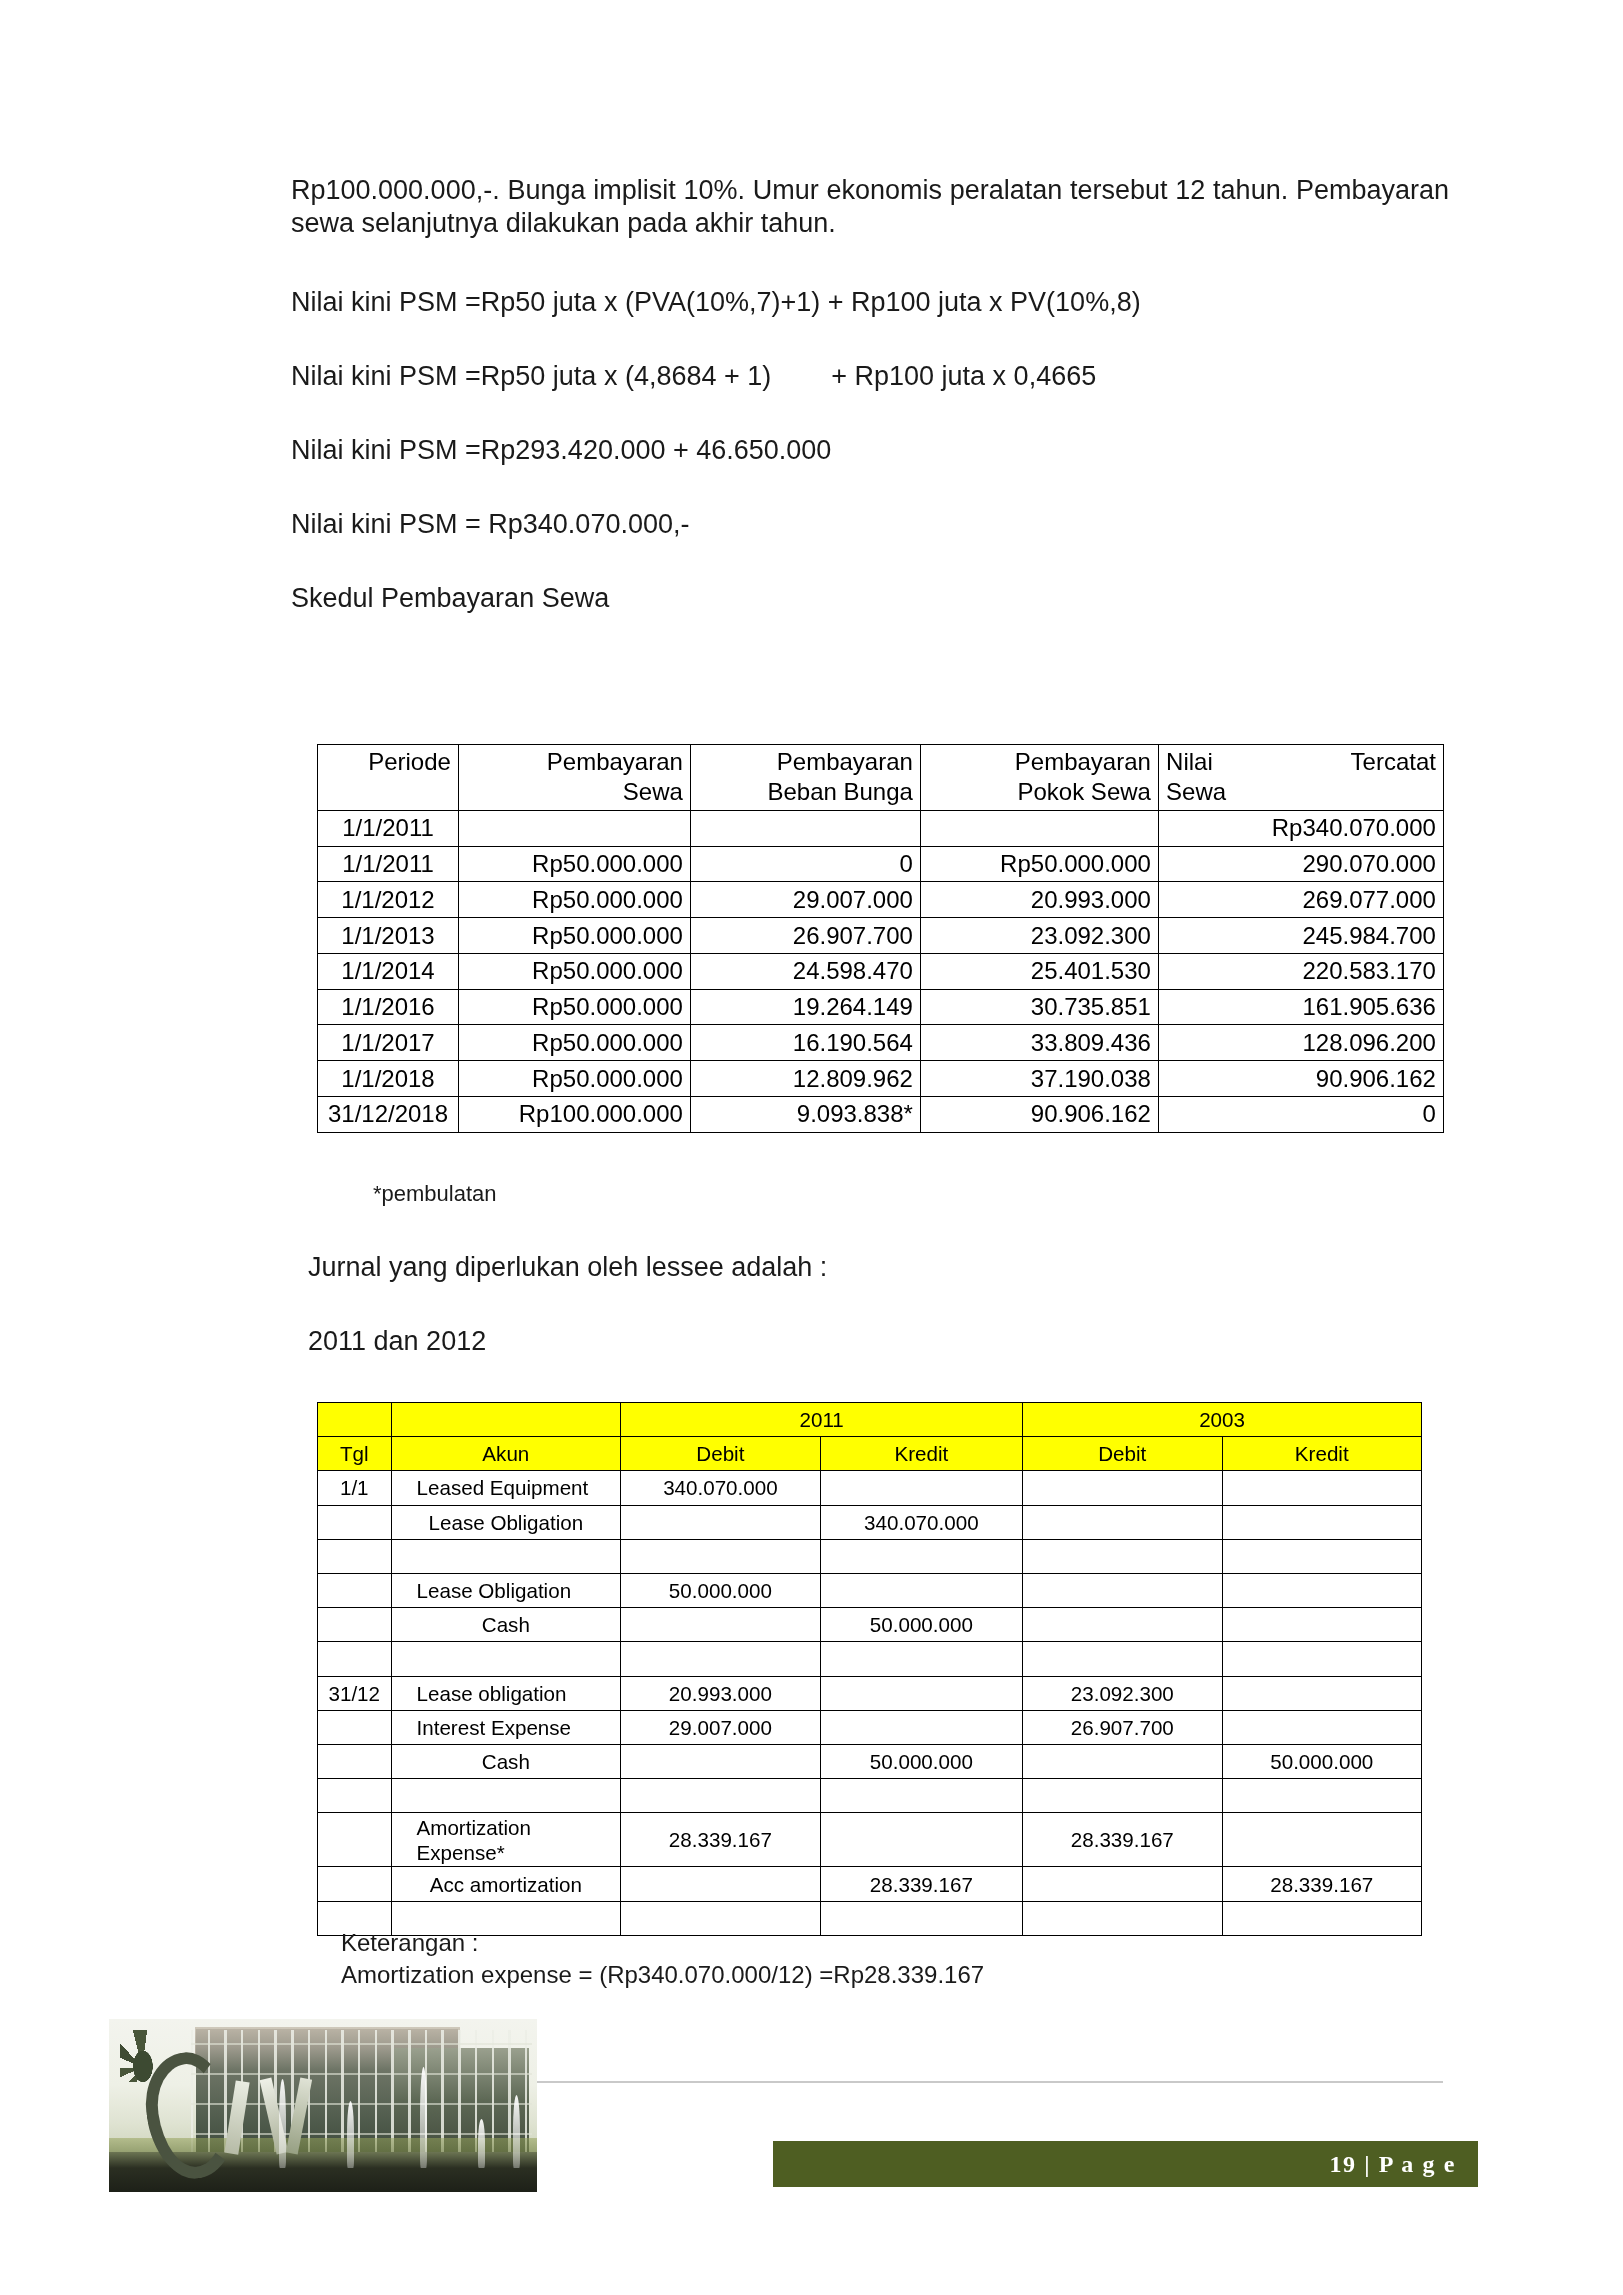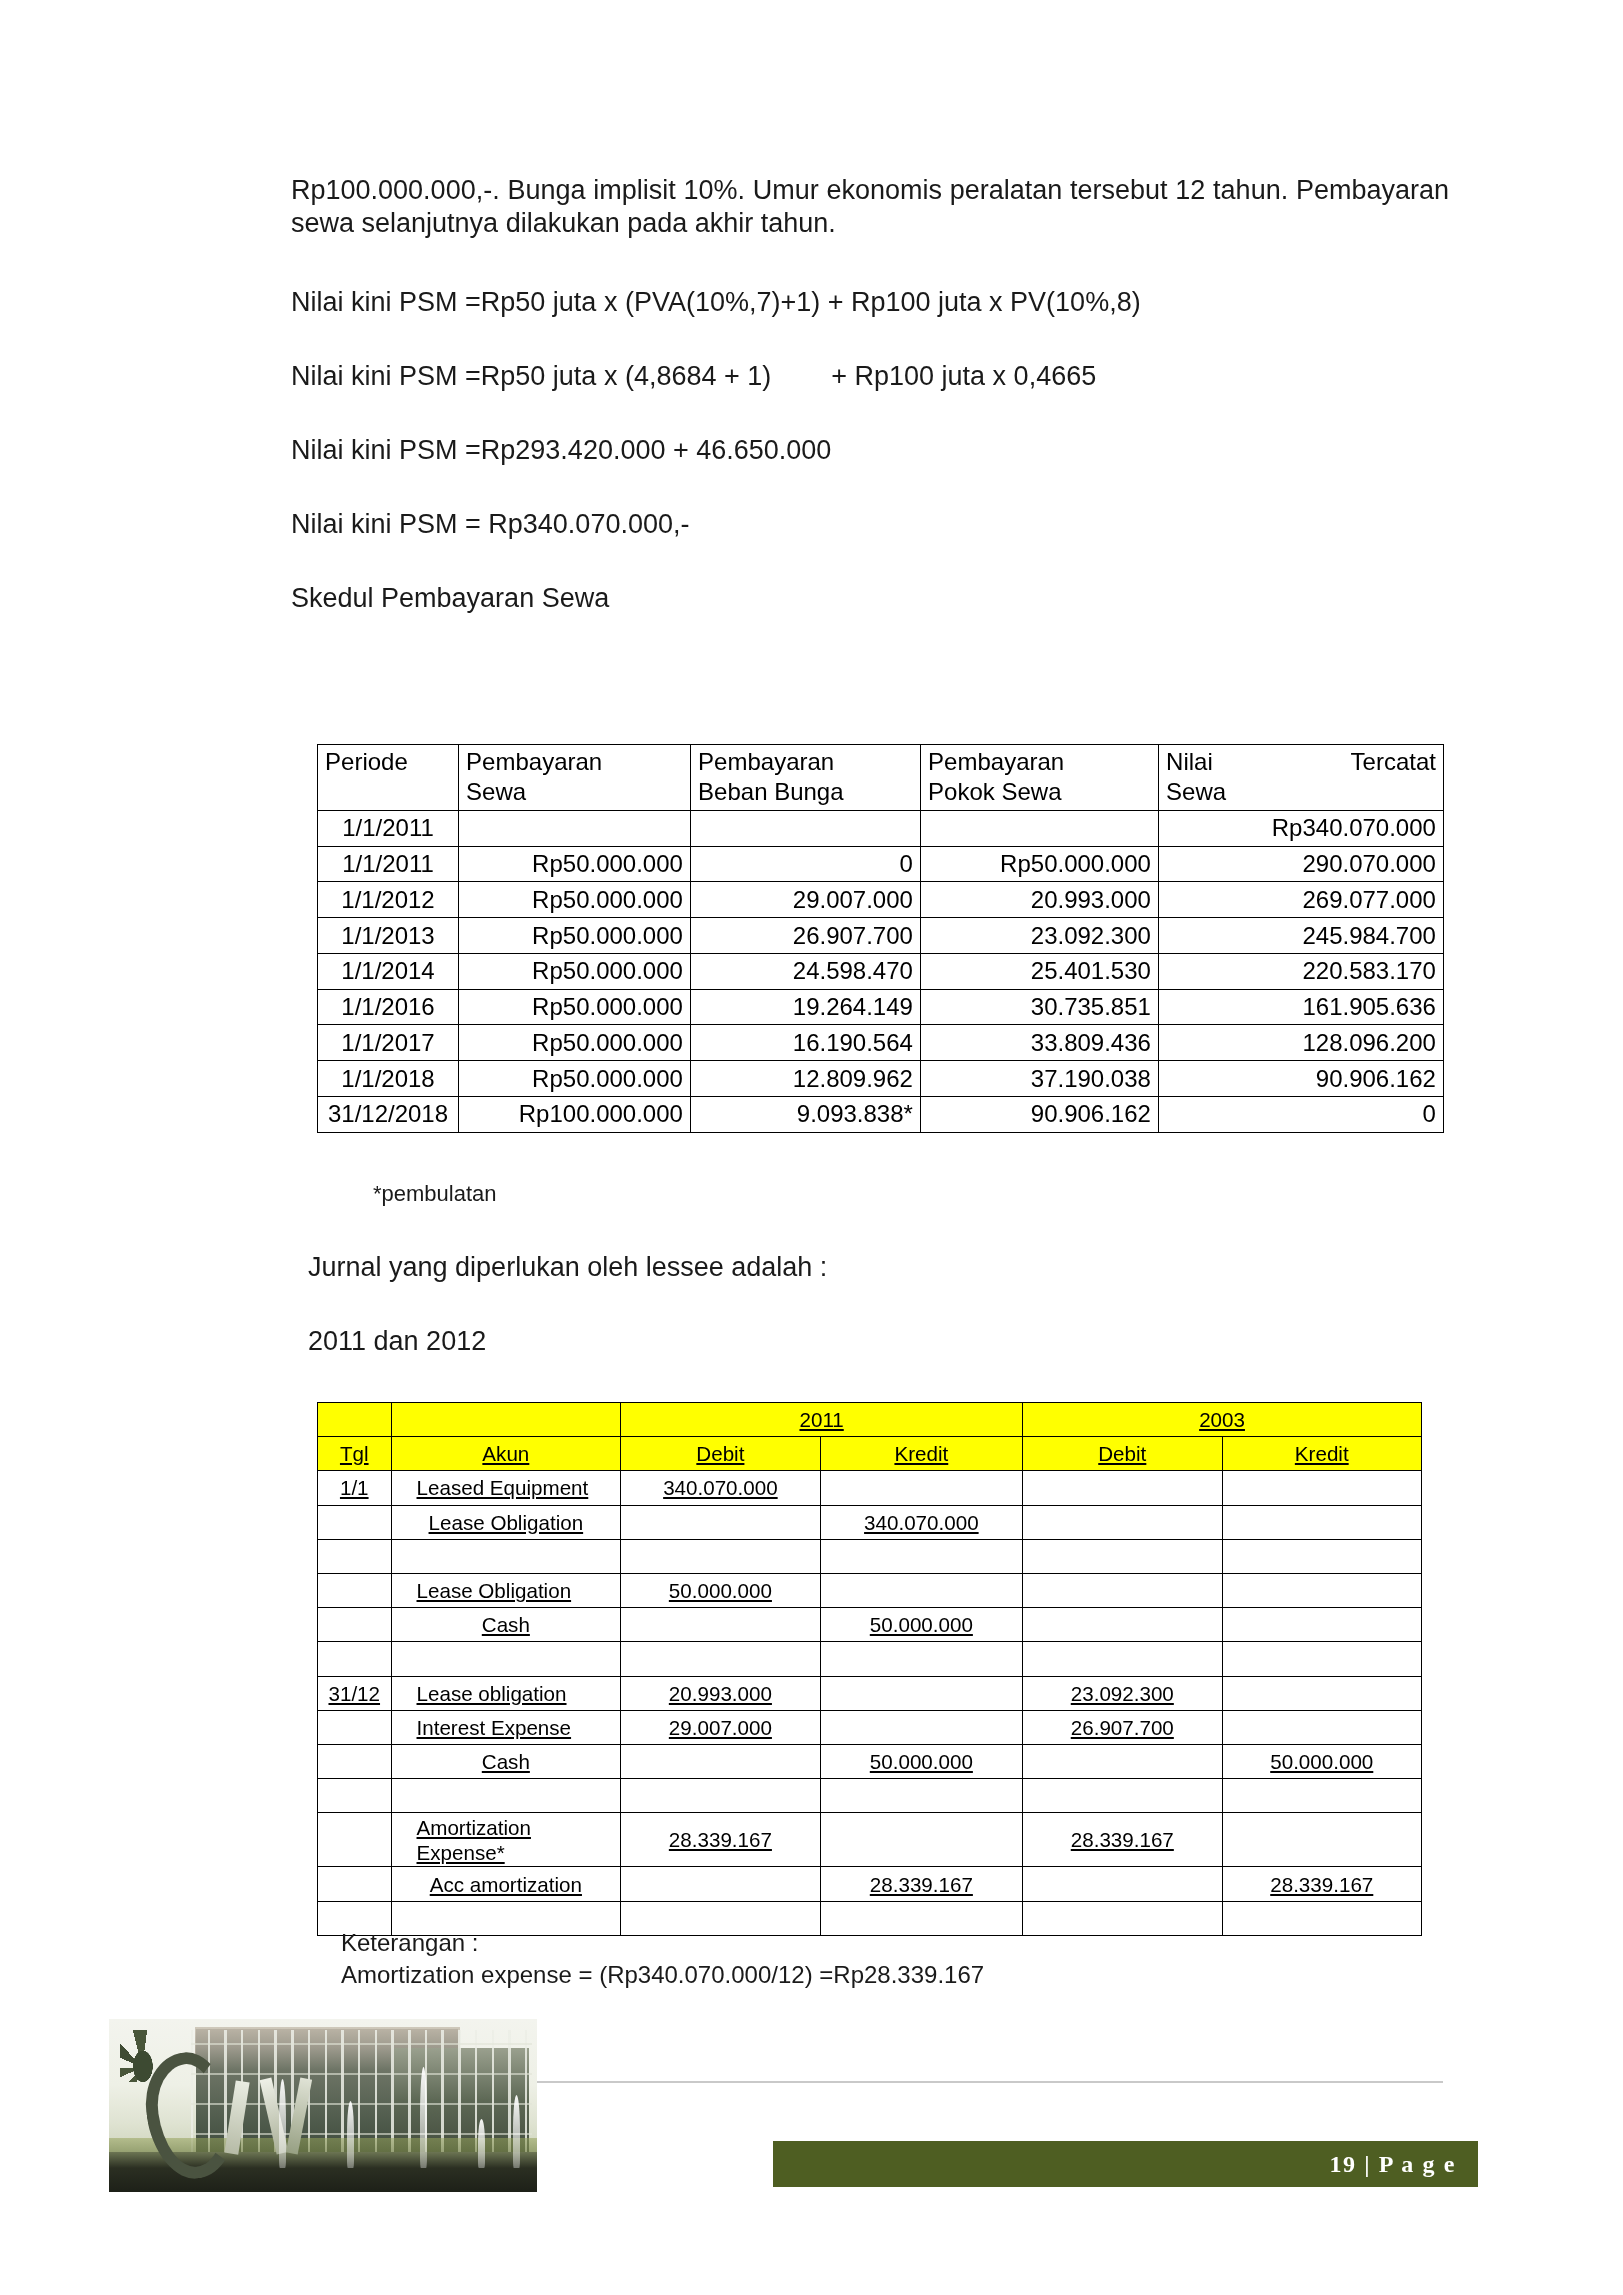--- a/index.html
+++ b/index.html
@@ -64,21 +64,21 @@
   }
   table.sched td, table.sched th {
     border: 1.6px solid #000;
     padding: 2.4px 7.1px;
     font-weight: normal;
     vertical-align: top;
     line-height: 30px;
     height: 30px;
   }
   table.sched th {
-    text-align: left;
+    text-align: right;
   }
   table.sched th.spread {
     text-align: justify;
     text-align-last: justify;
   }
   .sched .num { text-align: right; }
   .sched .lbl { text-align: center; }
   .c-periode { width: 141px; }
   .c-bayar   { width: 232px; }
   .c-bunga   { width: 230px; }
@@ -109,21 +109,20 @@
     top: 1402px;
     width: 1105px;
   }
   table.jrn {
     border-collapse: collapse;
     width: 1105px;
     table-layout: fixed;
     font-family: "Liberation Sans", sans-serif;
     font-size: 20.6px;
     color: #000;
-    text-decoration: underline;
   }
   table.jrn td, table.jrn th {
     border: 1.6px solid #000;
     padding: 1.6px 6.3px;
     font-weight: normal;
     height: 30px;
     line-height: 25px;
     vertical-align: middle;
   }
   table.jrn .yel {

